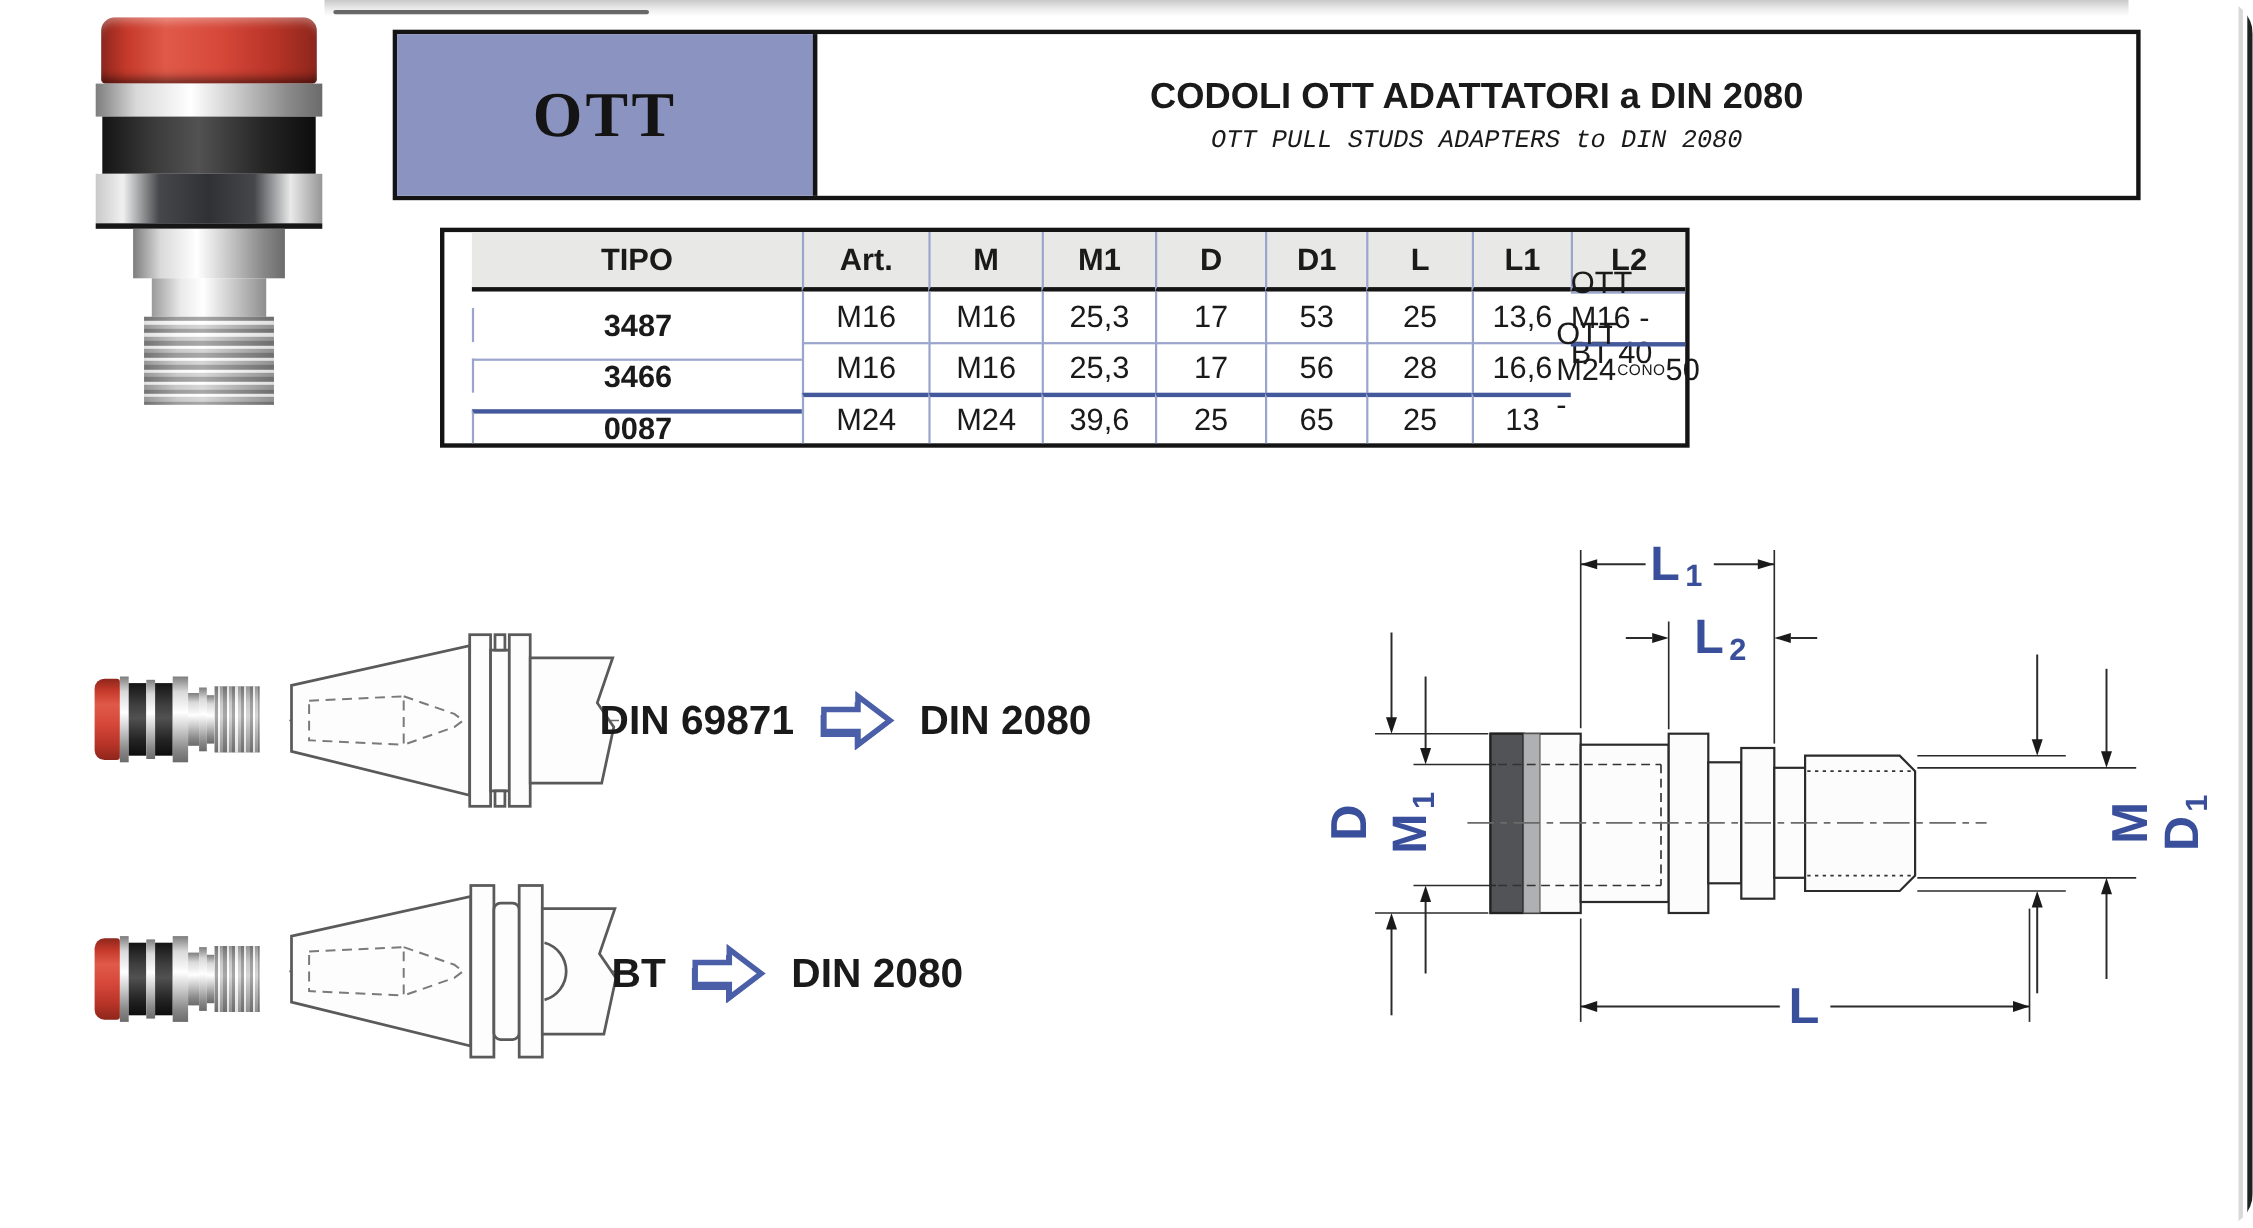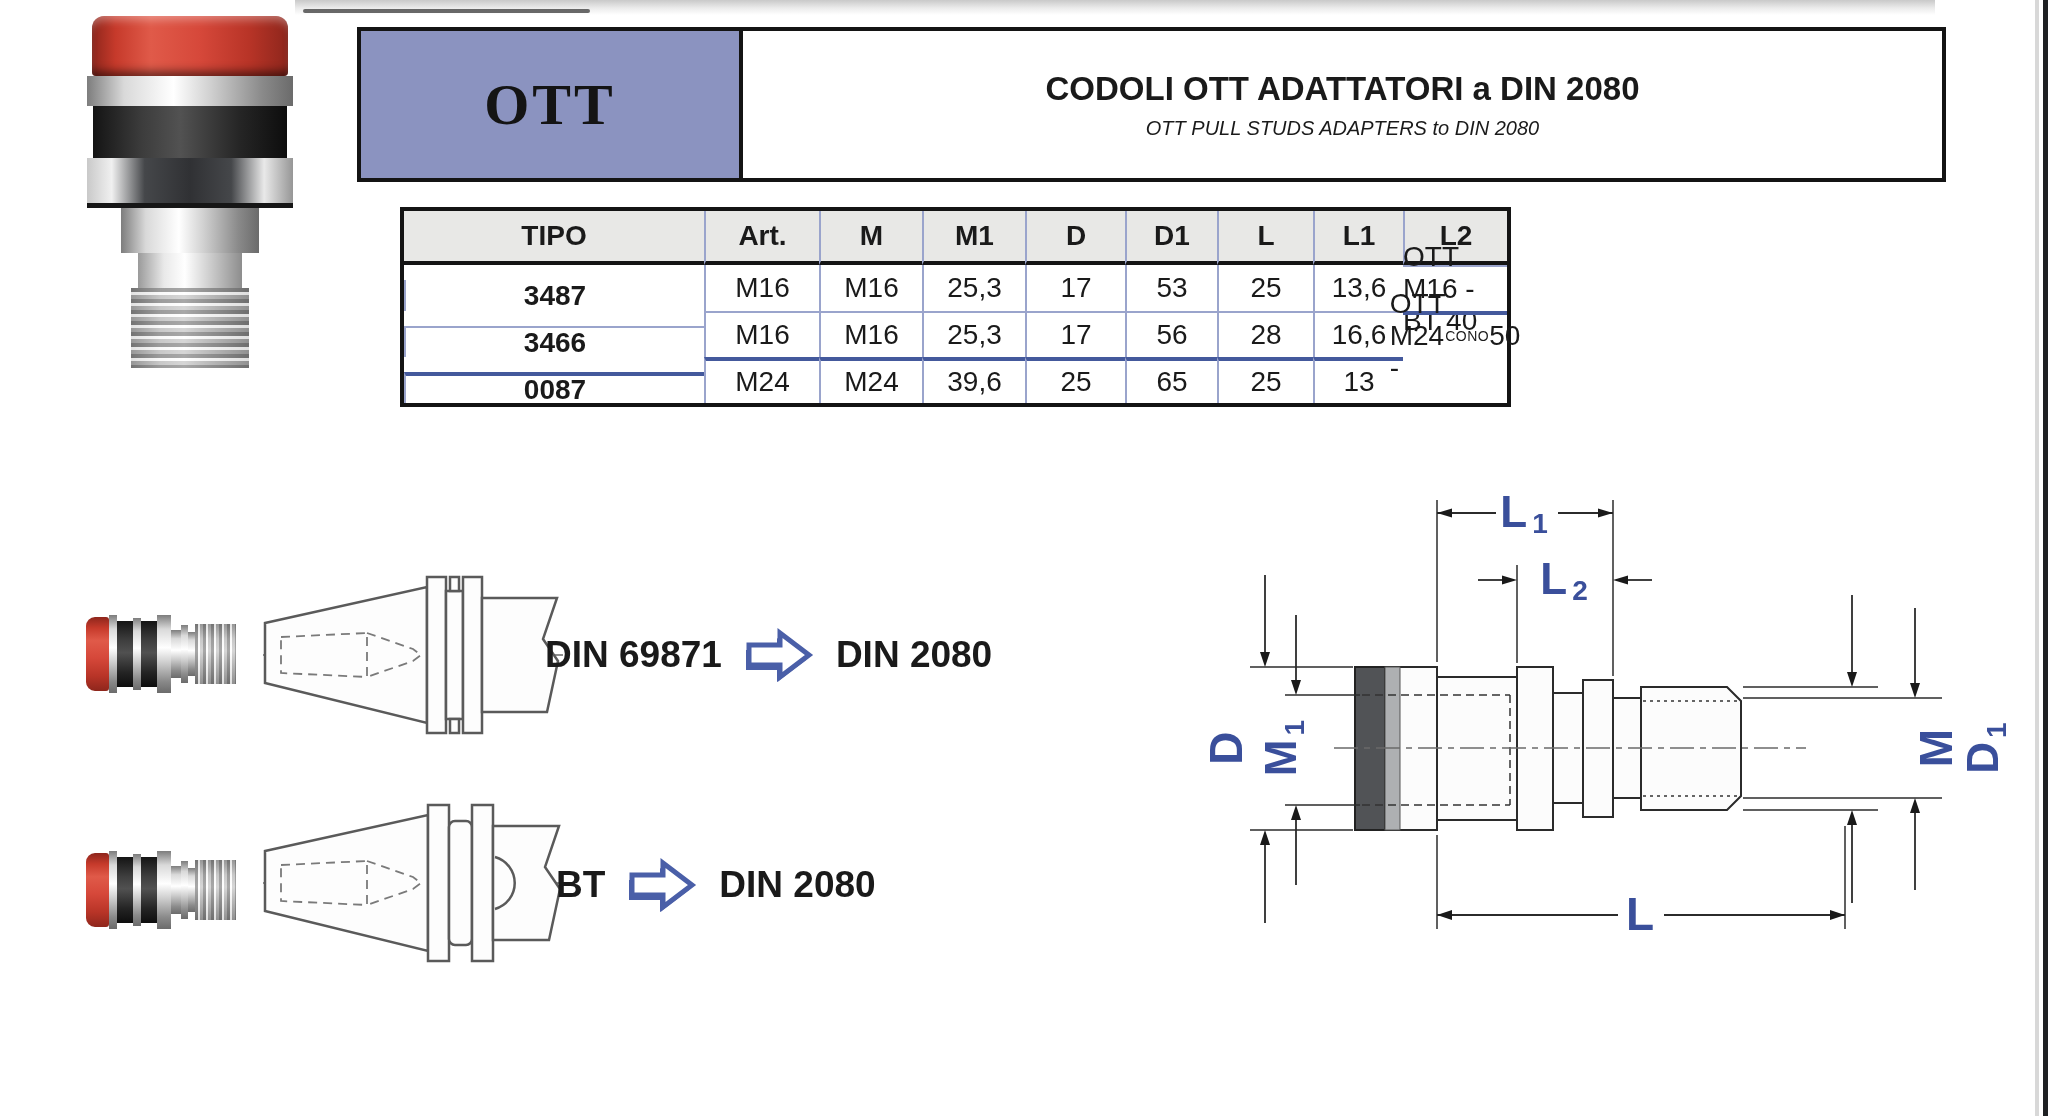--- a/index.html
+++ b/index.html
@@ -1,40 +1,40 @@
 <!DOCTYPE html>
 <html style="--header_box: #8b93c0; --sep_blue: #9aa4cc; --line_blue: #44599c; --label_blue: #3a4f9b; --arrow_blue: #4a5fa8; --stud_red: #d0402f;"><head>
 <meta charset="utf-8">
 <style>
   html,body{margin:0;padding:0;background:#ffffff;}
   .canvas{position:relative;width:2048px;height:1116px;background:#fff;overflow:hidden;
-          font-family:"Liberation Sans", sans-serif;color:#1a1a1a;}
+          font-family:"Liberation Sans", sans-serif;color:#1a1a1a;border-radius:31px;}
 
   
   .top-shade{position:absolute;left:295px;top:0;width:1640px;height:15px;
              background:linear-gradient(180deg,#c9c9c9 0%,#ececec 55%,#ffffff 100%);}
   .top-dark-line{position:absolute;left:303px;top:9px;width:287px;height:4px;background:#4f4f4f;border-radius:2px;opacity:.85;}
   .right-grey-line{position:absolute;right:9px;top:0;width:4px;height:100%;background:#d8d8d8;}
   .right-dark-edge{position:absolute;right:0;top:0;width:5px;height:100%;background:#1f2123;}
 
   
   .header-box{position:absolute;left:357px;top:27px;width:1589px;height:155px;
               border:4px solid #141414;box-sizing:border-box;display:flex;background:#fff;}
   .brand-cell{width:378px;flex:0 0 378px;background:var(--header_box,#8b93c0);
               border-right:4px solid #141414;display:flex;align-items:center;justify-content:center;}
   .brand{font-family:"Liberation Serif", serif;font-weight:bold;font-size:58px;letter-spacing:3px;color:#141414;}
   .title-cell{flex:1;display:flex;flex-direction:column;align-items:center;justify-content:center;gap:9px;}
   .title-it{font-weight:bold;font-size:33px;}
-  .title-en{font-style:italic;font-size:20px;}
+  .title-en{font-style:italic;font-size:23px;font-family:Liberation Mono, monospace;}
 
   
   .tbl{position:absolute;left:400px;top:207px;display:grid;
        grid-template-columns:300px 115px 103px 103px 100px 92px 96px 90px 104px;
        grid-template-rows:54px 46px 46px 46px;
-       border:4px solid #141414;background:#fff;}
+       border:4px solid #141414;background:#fff;padding-left:25px;}
   .cell{display:flex;align-items:center;justify-content:center;font-size:28px;box-sizing:border-box;}
   .th{background:#e8e8e6;font-weight:bold;border-bottom:4px solid #141414;}
   .cell.vsep{border-left:2px solid var(--sep_blue,#9aa4cc);}
   .td.rsep{border-top:2px solid var(--sep_blue,#9aa4cc);}
   .td.rsep-strong{border-top:4px solid var(--line_blue,#44599c);}
   .td.bold{font-weight:bold;margin-top:15px;}
   .sc{font-size:14px;letter-spacing:.5px;}
 
   
   .stud-photo{position:absolute;left:70px;top:16px;width:240px;height:352px;

